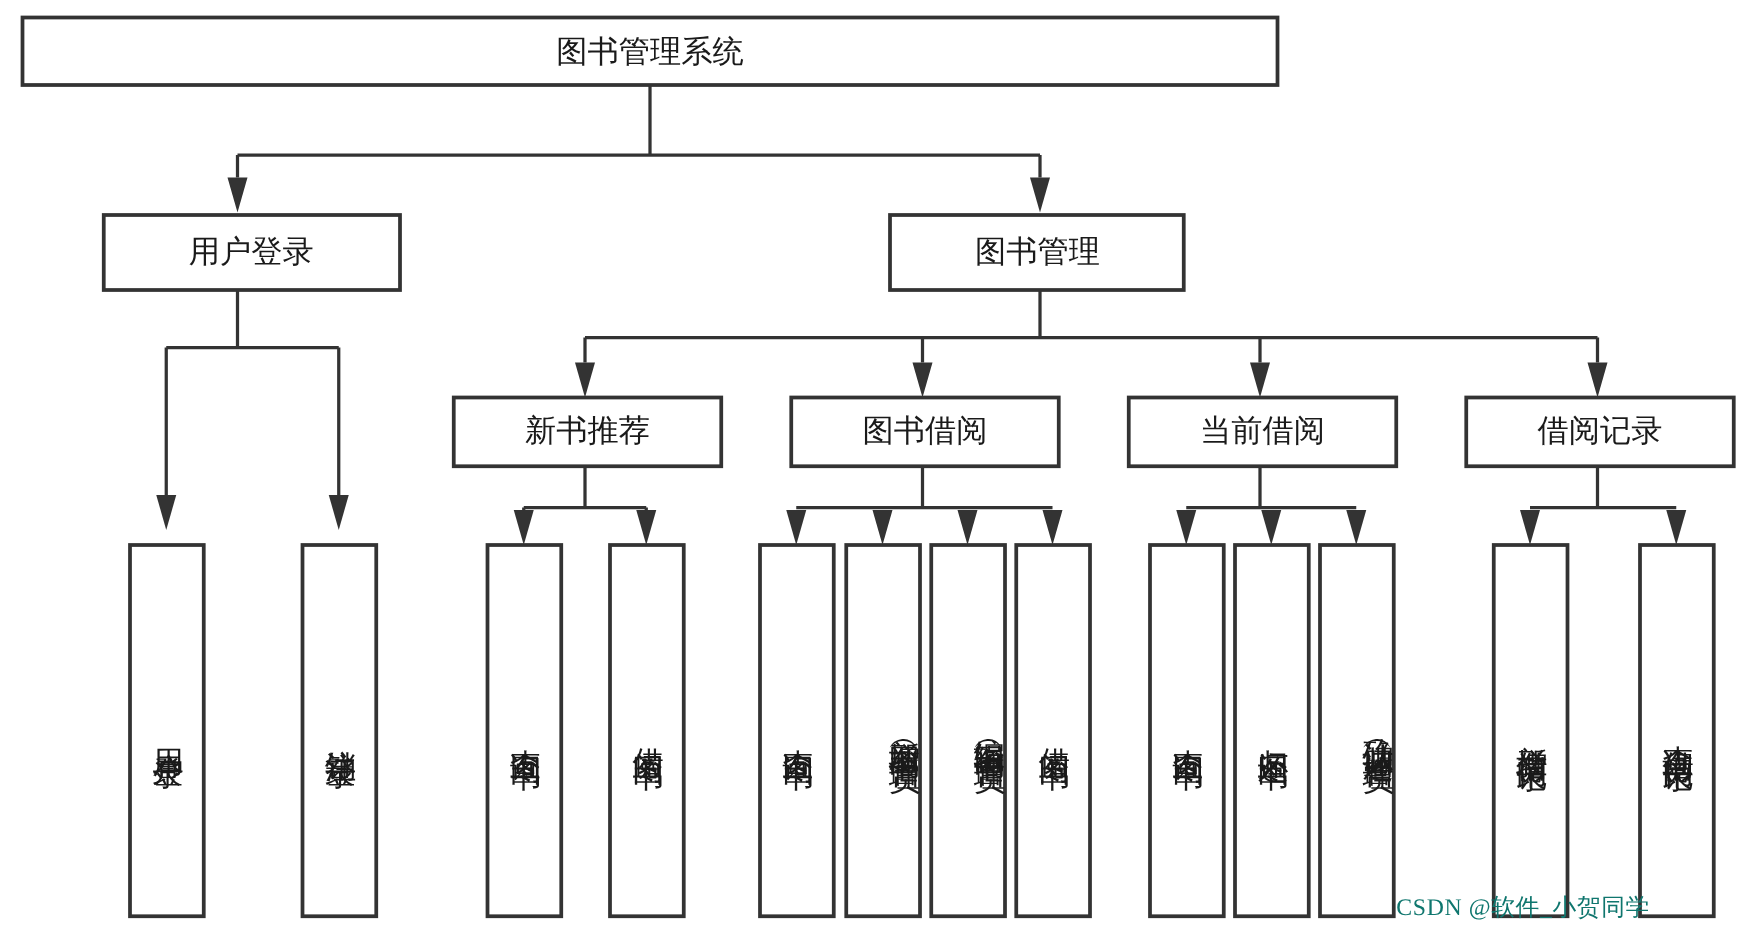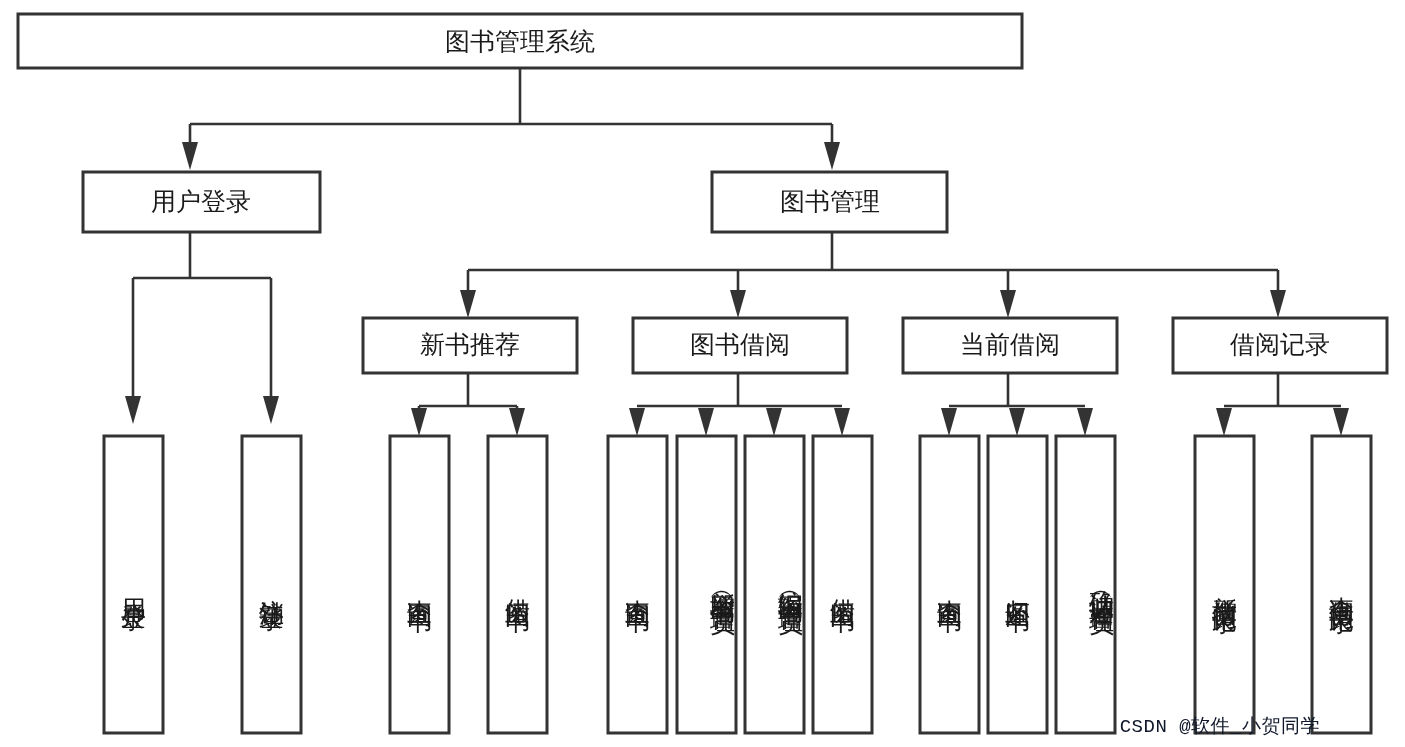--- a/index.html
+++ b/index.html
@@ -61,23 +61,23 @@
     align-items: center;
     justify-content: center;
     text-align: center;
     white-space: nowrap;
     pointer-events: none;
   }
   .watermark {
     position: absolute;
     right: 8px;
     bottom: 8px;
-    font-family: Liberation Mono, monospace;
+    font-family: Liberation Serif, serif;
     font-size: 19px;
-    color: #0f172a;
+    color: #0f766e;
     letter-spacing: 0.5px;
     white-space: nowrap;
   }
 </style>
 </head>
 <body>
 
 <div id="diagram-root">
 
   <svg class="diagram-canvas" viewBox="0 0 1405 747">

